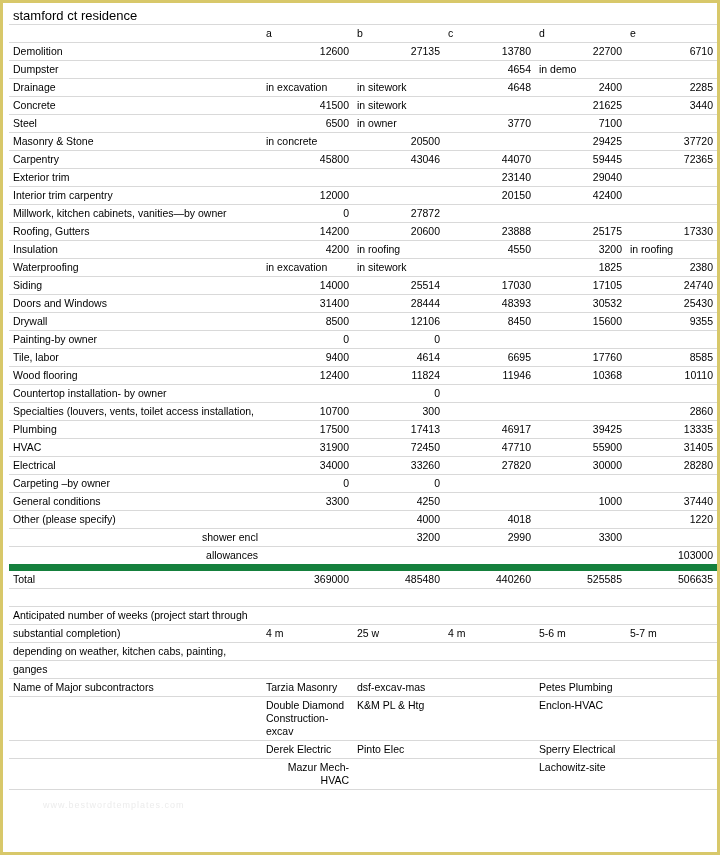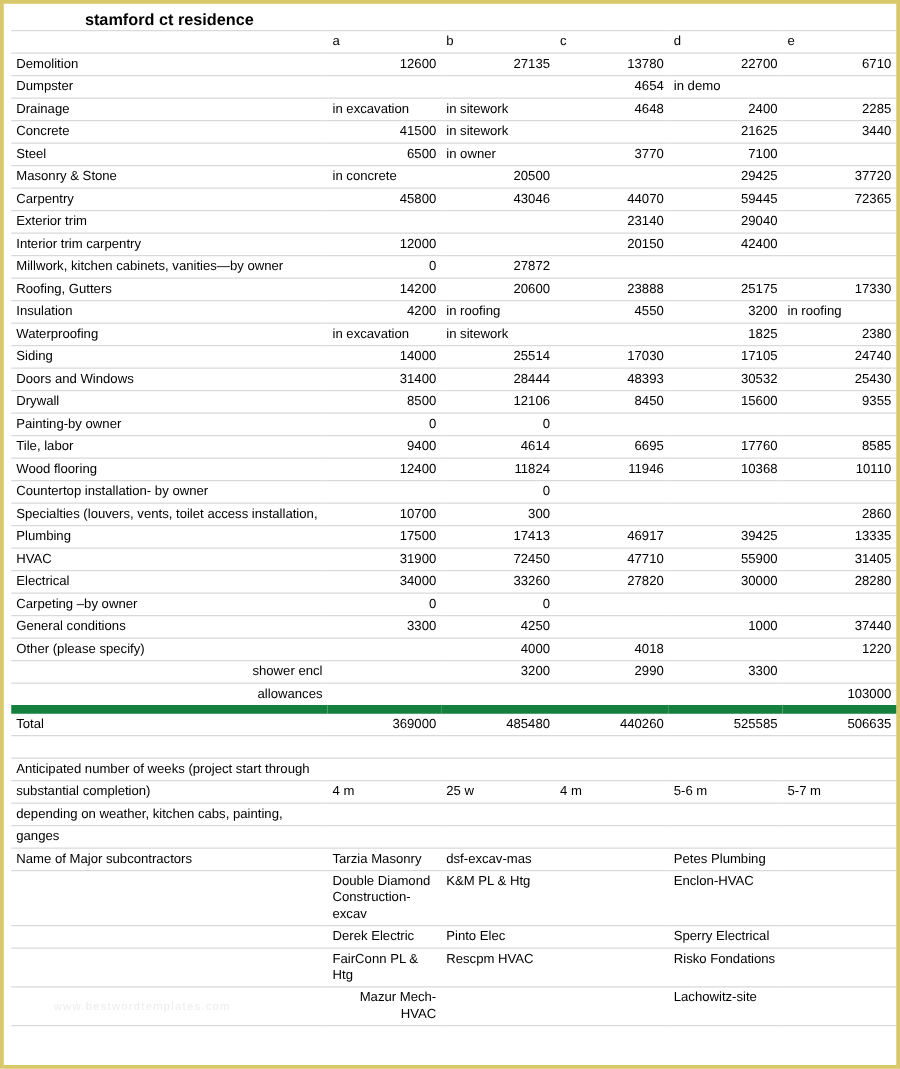--- a/index.html
+++ b/index.html
@@ -38,23 +38,22 @@
     overflow: hidden;
     white-space: nowrap;
   }
   .col-label { width: 253px; }
   .col-a, .col-b, .col-c, .col-d, .col-e { width: 91px; }
   .num { text-align: right; }
   .txt { text-align: left; }
   .title-row td { border-bottom: none; }
   .title {
     font-size: 13px;
-    font-weight: bold;
+    font-weight: normal;
     padding-left: 30px;
-    text-align: center;
   }
   .colhead {
     font-size: 10.5px;
     color: #000;
     text-align: left;
     padding-left: 4px;
   }
   .hdr-row td { border-bottom: 1px solid #d9d9d9; }
   .total-row td {
     font-weight: normal;
@@ -411,28 +410,20 @@
         <tr class="nb">
           <td class="txt"></td>
           <td class="txt" style="white-space: normal;">Derek Electric</td>
           <td class="txt" style="white-space: normal;">Pinto Elec</td>
           <td class="txt" style="white-space: normal;"></td>
           <td class="txt" style="white-space: normal; margin-top: 20px;">Sperry Electrical</td>
           <td class="txt" style="white-space: normal;"></td>
         </tr>
         <tr class="nb">
           <td class="txt"></td>
-          <td class="txt" style="white-space: normal;">FairConn PL &amp; Htg</td>
-          <td class="txt" style="white-space: normal;">Rescpm HVAC</td>
-          <td class="txt" style="white-space: normal;"></td>
-          <td class="txt" style="white-space: normal;">Risko Fondations</td>
-          <td class="txt" style="white-space: normal;"></td>
-        </tr>
-        <tr class="nb">
-          <td class="txt"></td>
           <td class="txt" style="white-space: normal; text-align: right;">Mazur Mech-HVAC</td>
           <td class="txt" style="white-space: normal;"></td>
           <td class="txt" style="white-space: normal;"></td>
           <td class="txt" style="white-space: normal;">Lachowitz-site</td>
           <td class="txt" style="white-space: normal;"></td>
         </tr>
       </tbody>
   </table>
   <div class="watermark">www.bestwordtemplates.com</div>
 </div>

